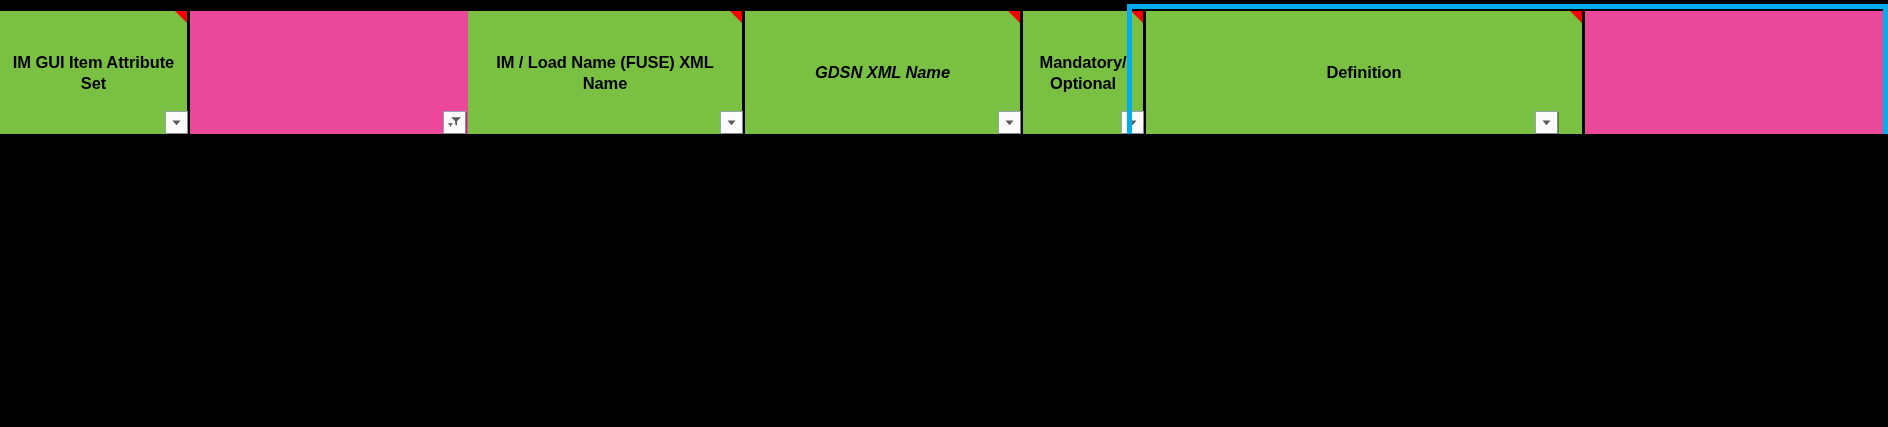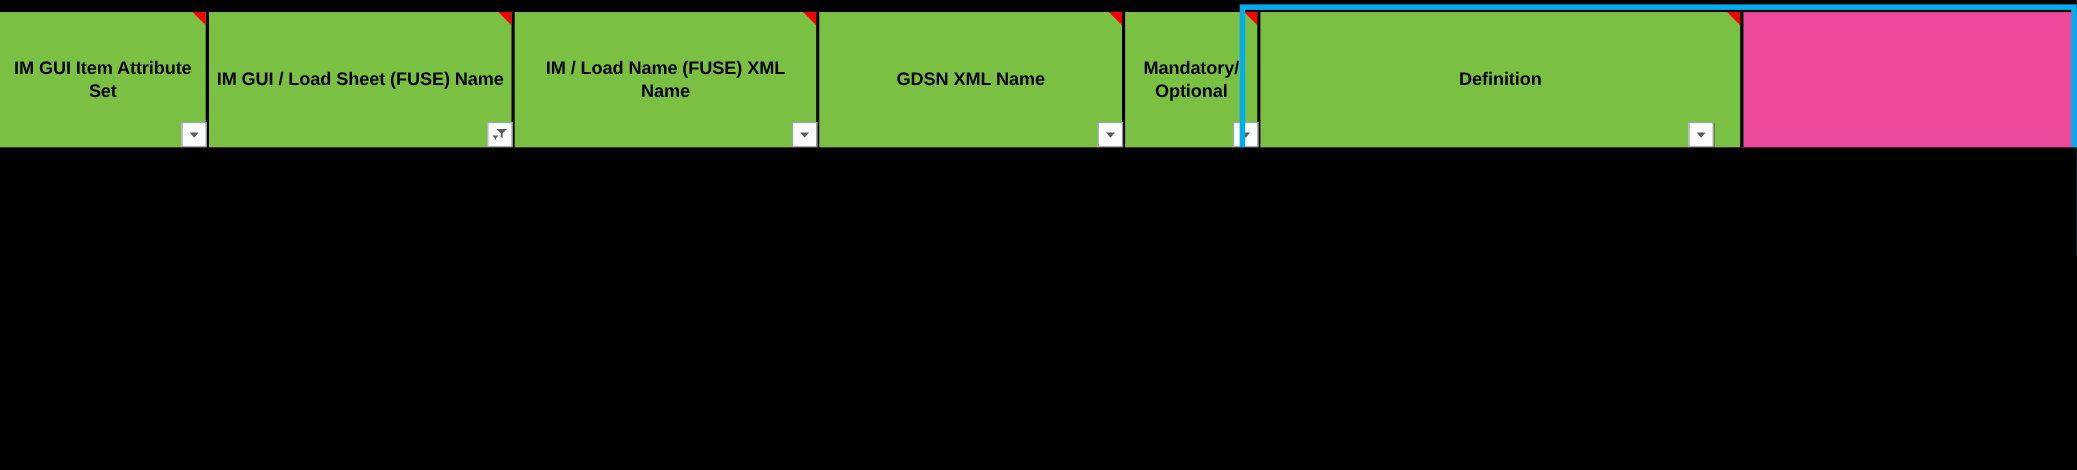--- a/index.html
+++ b/index.html
@@ -126,31 +126,27 @@
 
   <div class="top-strip"></div>
 
   <div class="header-row">
 
     <div class="hcell" style="left:0px; width:190px;">
       <span class="label">IM GUI Item Attribute Set</span>
       <span class="comment-flag"></span>
     </div>
 
-    <div class="hcell" style="left:190px; width:278px;">
-      <span class="label">IM GUI / Load Sheet (FUSE) Name</span>
-      <span class="comment-flag"></span>
-    </div>
 
     <div class="hcell" style="left:468px; width:277px;">
       <span class="label">IM / Load Name (FUSE) XML Name</span>
       <span class="comment-flag"></span>
     </div>
 
-    <div class="hcell" style="left:745px; width:278px;">
+    <div class="hcell" style="left:745px; width:278px;font-style:italic;">
       <span class="label">GDSN XML Name</span>
       <span class="comment-flag"></span>
     </div>
 
     <div class="hcell" style="left:1023px; width:123px;">
       <span class="label">Mandatory/
 Optional</span>
       <span class="comment-flag"></span>
     </div>
 

